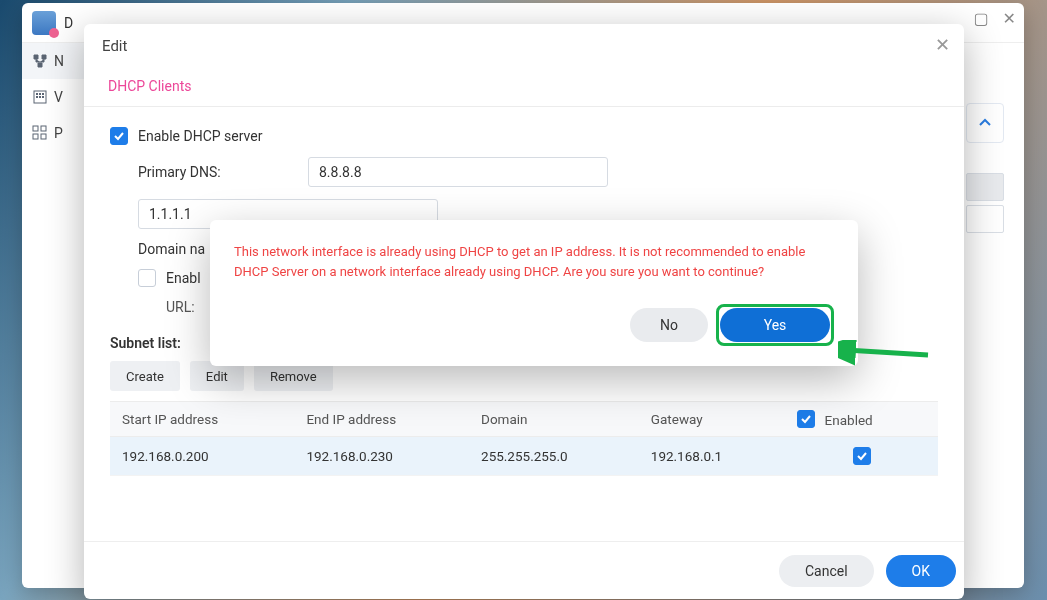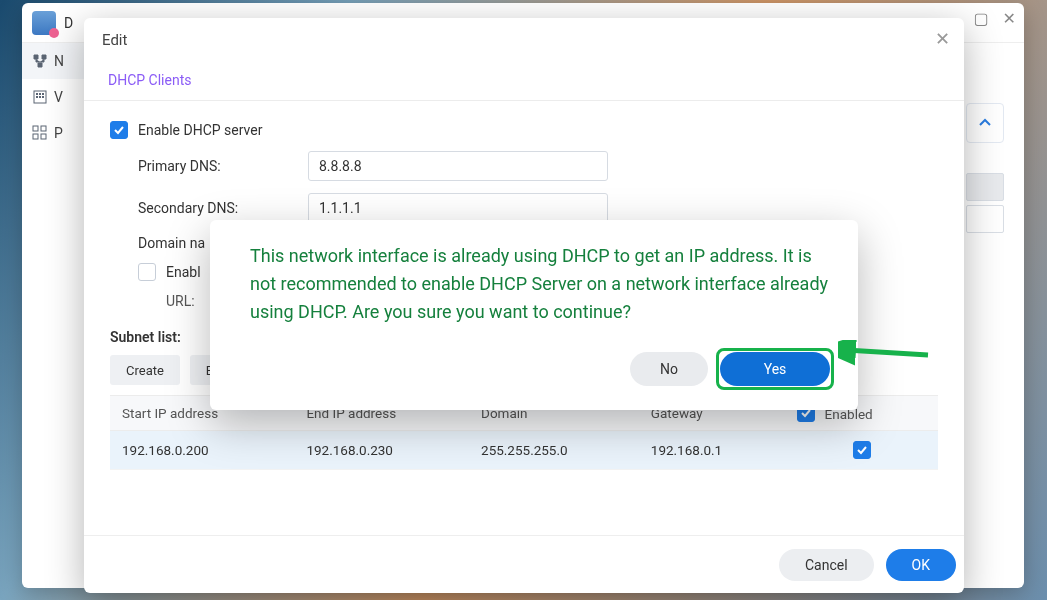--- a/index.html
+++ b/index.html
@@ -19,25 +19,25 @@
 .bg-side-item.active{background:#f3f5f8;}
 .bg-side-icon{width:16px;height:16px;flex:none;}
 
 
 .bg-right { position:absolute; right:10px; top:100px; width:48px; }
 .bg-chev { width:38px; height:40px; border:1px solid #e3e9f2; border-radius:4px; display:flex;align-items:center;justify-content:center;color:#2a7de1;background:#fff; margin-bottom:30px;}
 .bg-slot { width:38px;height:28px;border:1px solid #d9dee5;border-radius:2px;margin-bottom:4px;}
 .bg-slot.grey{background:#e8eaed;}
 
 
-.edit-window { position:absolute; left:84px; top:18px; width:880px; height:575px; background:#fff; border-radius:6px; box-shadow:0 10px 38px rgba(0,0,0,.3); display:flex; flex-direction:column; }
+.edit-window { position:absolute; left:84px; top:24px; width:880px; height:575px; background:#fff; border-radius:6px; box-shadow:0 10px 38px rgba(0,0,0,.3); display:flex; flex-direction:column; }
 .edit-header { height:44px; display:flex; align-items:center; padding:0 18px; color:#444; font-size:15px; position:relative;}
 .edit-close { position:absolute; right:14px; top:10px; color:#999; font-size:18px; cursor:pointer;}
 .tabs { display:flex; gap:28px; padding:0 22px; border-bottom:1px solid #ececec; }
-.tab { padding:10px 2px 12px; font-size:14px; color:#8b5cf6; cursor:pointer;}
+.tab { padding:10px 2px 12px; font-size:14px; color:#ec4899; cursor:pointer;}
 .tab.active{ color:#1e6fd9; font-weight:600; position:relative;}
 .tab.active:after{content:"";position:absolute;left:0;right:0;bottom:-1px;height:2px;background:#1e6fd9;}
 .body { flex:1; padding:14px 26px 0; color:#333; font-size:14px; position:relative;}
 .row { display:flex; align-items:center; margin:6px 0 12px; }
 .checkbox { width:18px;height:18px; border:1px solid #c7ced8;border-radius:3px;margin-right:10px;display:flex;align-items:center;justify-content:center;background:#fff;}
 .checkbox.checked{background:#1e7de9;border-color:#1e7de9;}
 .checkbox.checked svg{display:block;}
 .checkbox svg{display:none;}
 .indent{padding-left:28px;}
 .indent2{padding-left:56px;}
@@ -54,21 +54,21 @@
 th.enabled-col,.enabled-cell{text-align:center;}
 .enabled-col .checkbox, .enabled-cell .checkbox{margin:0 auto;display:inline-flex;}
 
 .footer{height:58px;border-top:1px solid #eee;display:flex;justify-content:flex-end;align-items:center;gap:12px;padding:0 8px;}
 .btn{height:32px;border:none;border-radius:16px;padding:0 26px;font-size:14px;cursor:pointer;}
 .btn-grey{background:#eceef1;color:#333;}
 .btn-blue{background:#1e7de9;color:#fff;}
 
 
 .confirm{position:absolute;left:210px;top:220px;width:648px;background:#fff;border-radius:6px;box-shadow:0 14px 44px rgba(0,0,0,.28);padding:22px 24px 20px;z-index:50;}
-.confirm p{color:#15803d;font-size:18px;line-height:1.55;margin-left:16px;}
+.confirm p{color:#ef4444;font-size:13px;line-height:1.55;}
 .confirm-actions{display:flex;justify-content:flex-end;gap:8px;margin-top:22px;align-items:center;}
 .btn-pill{height:34px;border:none;border-radius:17px;padding:0 30px;font-size:14px;cursor:pointer;}
 .pill-grey{background:#e9ebee;color:#333;}
 .yes-wrap{border:3px solid #17b24b;border-radius:8px;padding:1px;display:inline-flex;}
 .pill-blue{background:#0f6fd6;color:#fff;min-width:110px;}
 
 
 .arrow{position:absolute;left:838px;top:340px;z-index:60;pointer-events:none;}
 </style>
 </head>
@@ -138,21 +138,20 @@
             <path d="M2 6l3 3 5-6" fill="none" stroke="#fff" stroke-width="2"></path>
           </svg>
         </span>
       <span>Enable DHCP server</span>
     </div>
     <div class="row indent">
       <span class="lbl">Primary DNS:</span>
       <input class="text" value="8.8.8.8" style="">
     </div>
     <div class="row indent">
-      <span class="lbl">Secondary DNS:</span>
       <input class="text" value="1.1.1.1" style="">
     </div>
     <div class="row indent">
       <span class="lbl">Domain na</span>
     </div>
     <div class="row indent">
       <span class="checkbox"></span>
       <span>Enabl</span>
     </div>
     <div class="row indent2">

